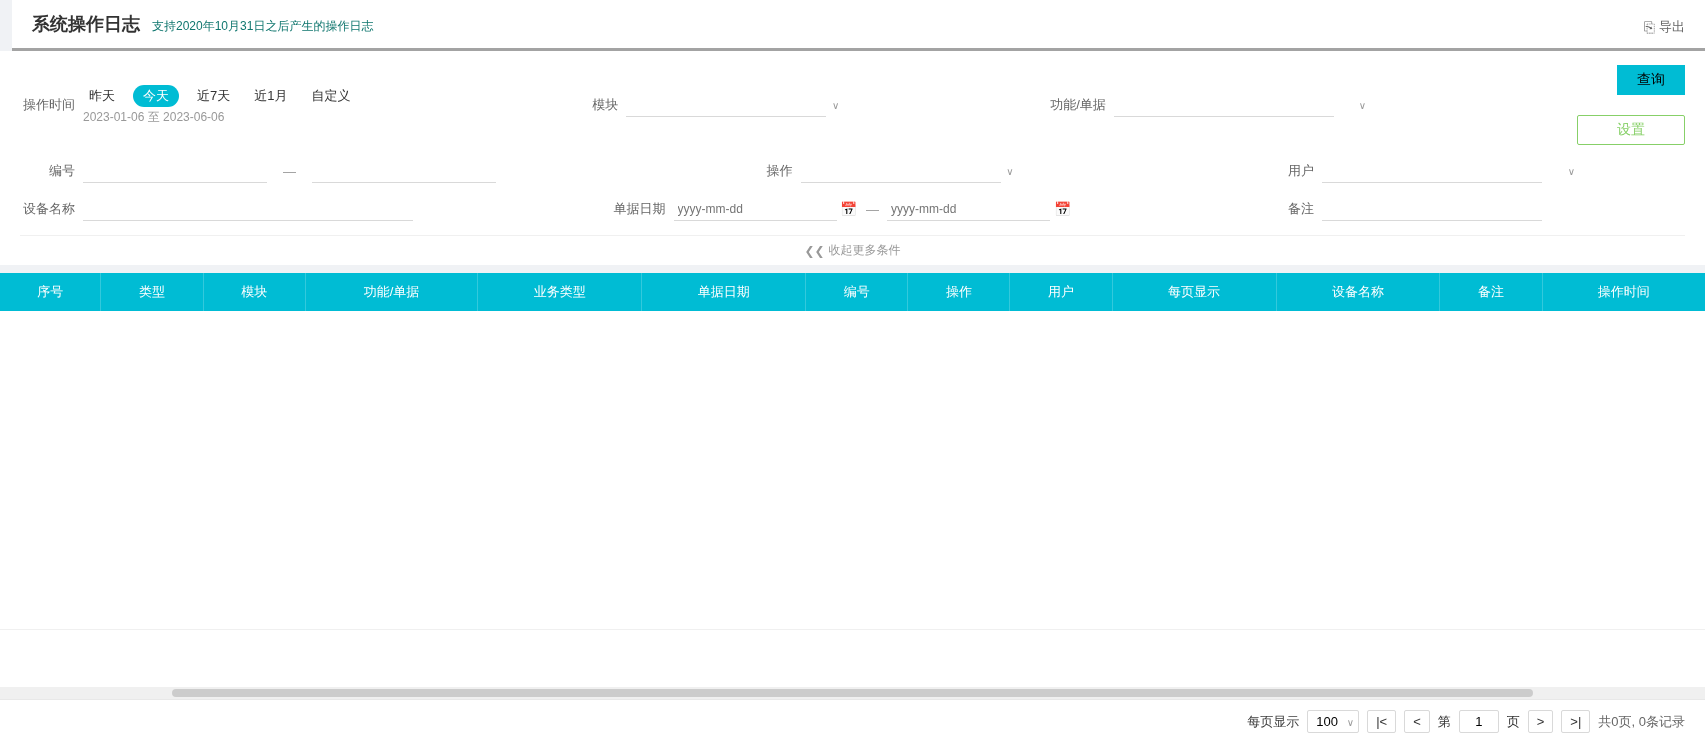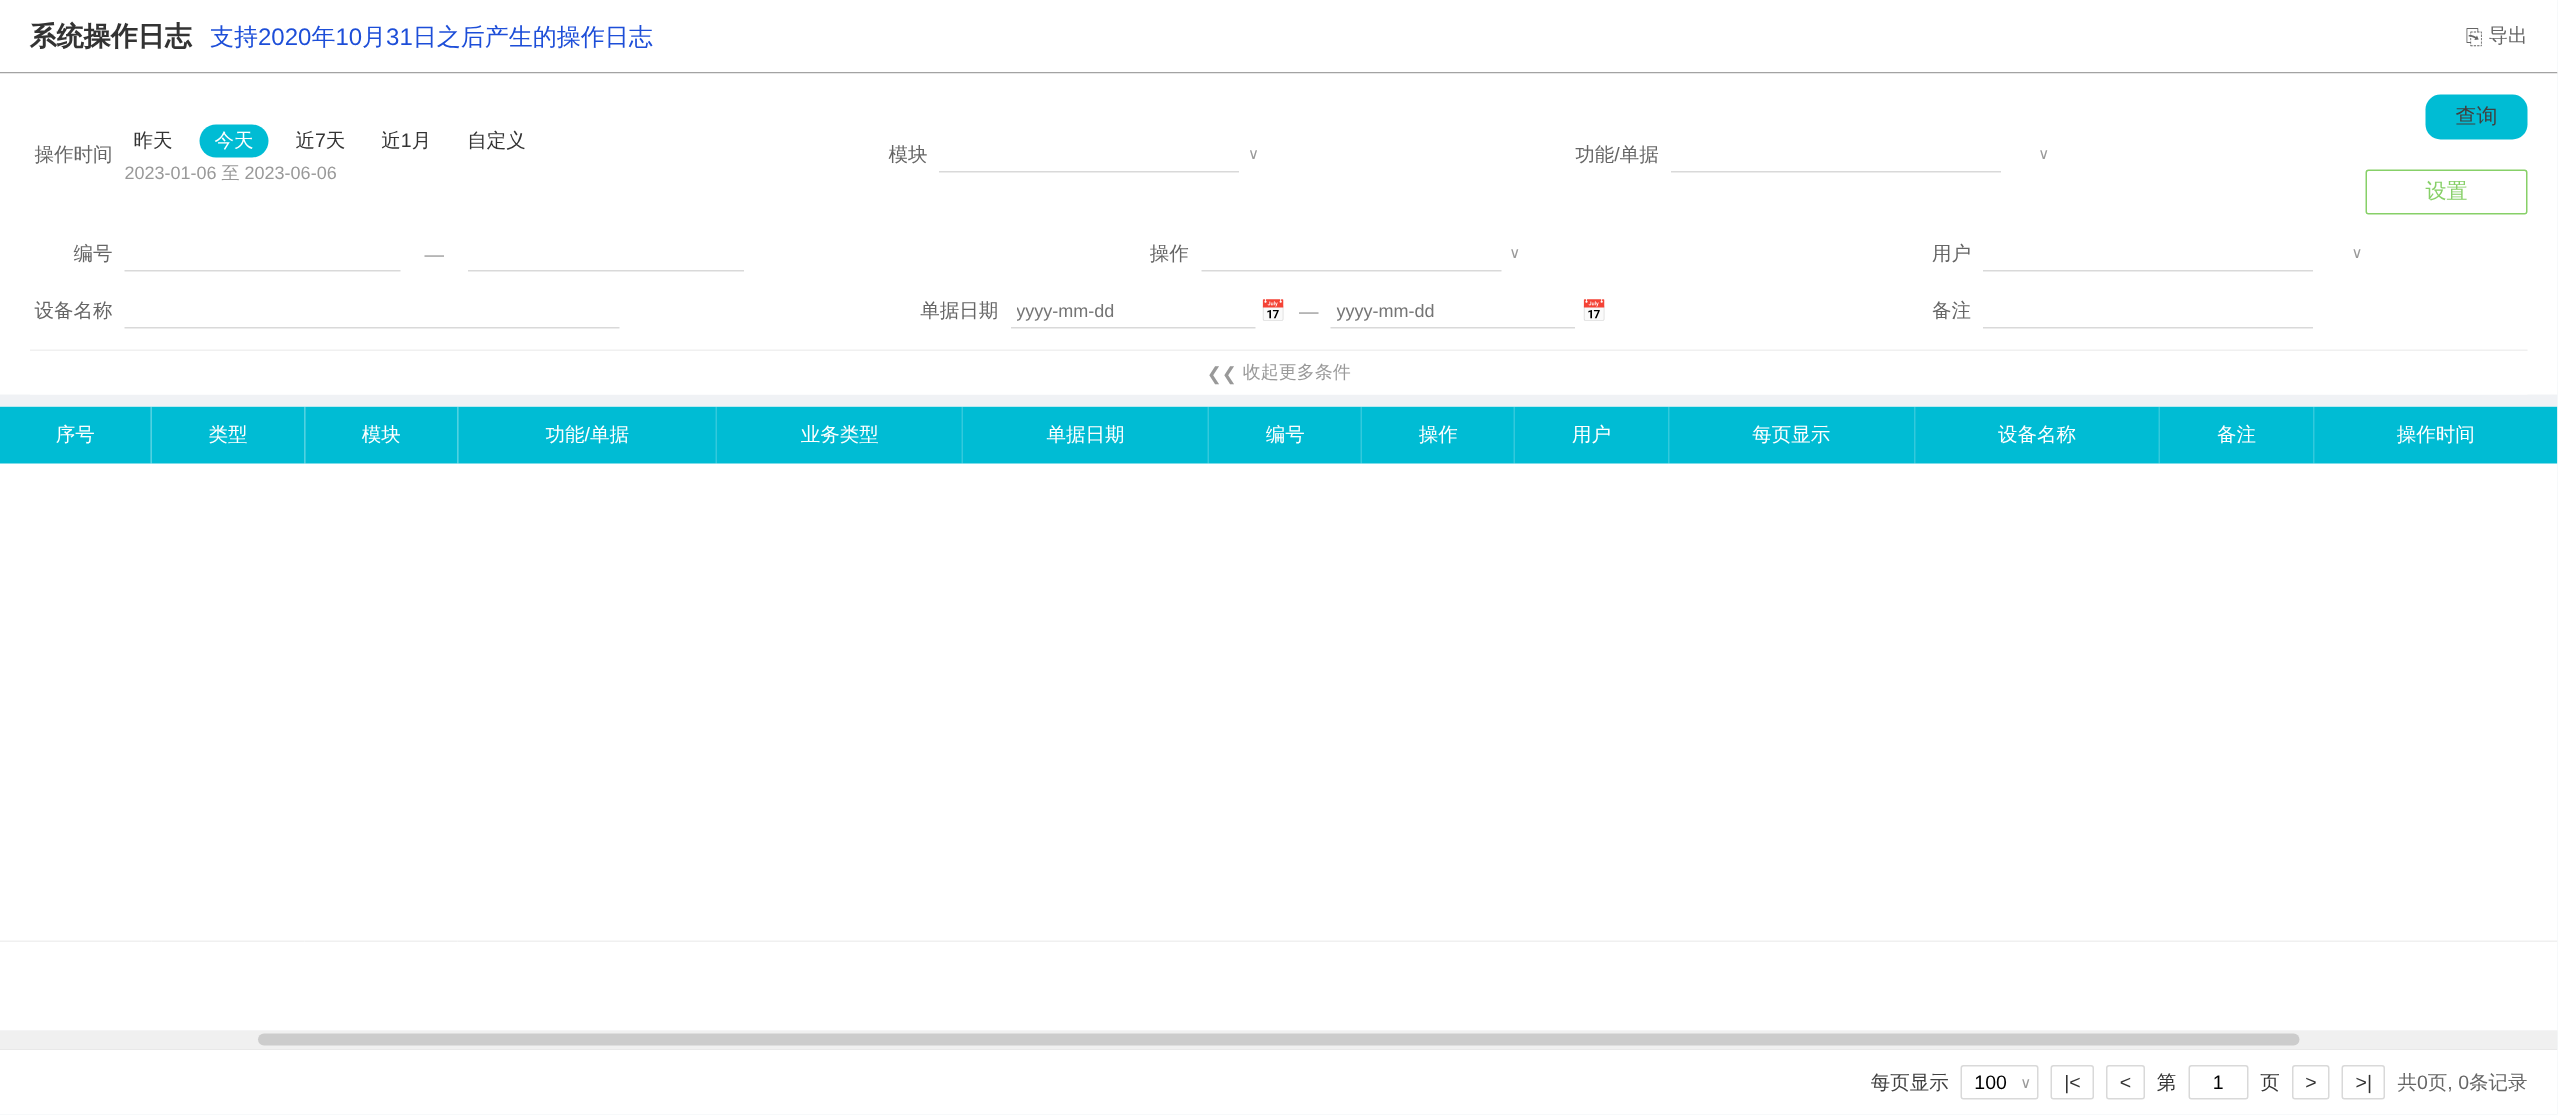--- a/index.html
+++ b/index.html
@@ -1,42 +1,42 @@
 <!DOCTYPE html>
 <html><head>
   <meta charset="utf-8">
   <style>
     * { box-sizing: border-box; margin: 0; padding: 0; }
     body { font-family: 'Microsoft YaHei', Arial, sans-serif; font-size: 13px; background: #f0f2f5; color: #333; }
     
     .page-wrapper { width: 1705px; min-height: 743px; background: #f0f2f5; display: flex; flex-direction: column; }
     
     
-    .page-header { background: #fff; padding: 12px 20px; display: flex; align-items: center; justify-content: space-between; border-bottom: 1px solid #a3a3a3; }
+    .page-header { background: #fff; padding: 12px 20px; display: flex; align-items: flex-end; justify-content: space-between; border-bottom: 3px solid #a3a3a3; margin-left: 12px; }
     .header-left { display: flex; align-items: baseline; gap: 12px; }
     .page-title { font-size: 18px; font-weight: bold; color: #333; }
-    .page-subtitle { font-size: 16px; color: #1d4ed8; }
+    .page-subtitle { font-size: 12px; color: #0f766e; }
     .export-btn { display: flex; align-items: center; gap: 4px; color: #666; font-size: 13px; cursor: pointer; border: none; background: none; }
     .export-icon { font-size: 14px; }
     .time-btn { border: none; background: none; font-size: 13px; color: #1890ff; cursor: pointer; padding: 2px 6px; border-radius: 12px; }
     .time-btn.active { background: #00bcd4; color: #fff; border-radius: 12px; padding: 2px 10px; }
     .time-btn:not(.active) { color: #333; }
 
     
     .filter-select { border: none; border-bottom: 1px solid #d9d9d9; padding: 4px 24px 4px 4px; font-size: 13px; color: #333; min-width: 200px; background: transparent; appearance: none; cursor: pointer; outline: none; position: relative; }
     .select-wrapper { position: relative; display: inline-block; }
     .select-wrapper::after { content: ''; position: absolute; right: 8px; top: 50%; transform: translateY(-50%); }
     .chevron-down { position: absolute; right: 4px; top: 50%; transform: translateY(-50%); color: #999; font-size: 10px; pointer-events: none; }
     .filter-input { border: none; border-bottom: 1px solid #d9d9d9; padding: 4px; font-size: 13px; color: #333; min-width: 160px; background: transparent; outline: none; }
     
     
     .range-divider { color: #999; margin: 0 8px; }
 
     
-    .btn-query { background: #00bcd4; color: #404040; border: none; padding: 6px 20px; border-radius: 10px; font-size: 14px; cursor: pointer; font-weight: 500; margin-left: 40px; }
+    .btn-query { background: #00bcd4; color: #000000; border: none; padding: 6px 20px; border-radius: 0; font-size: 14px; cursor: pointer; font-weight: 500; margin-left: 40px; }
     .btn-settings { background: #fff; color: #87d068; border: 1px solid #87d068; padding: 5px 20px; border-radius: 2px; font-size: 14px; cursor: pointer; font-weight: 500; margin-top: 16px; }
     .btn-group { display: flex; flex-direction: column; gap: 4px; margin-left: auto; }
 
     
     .collapse-bar { background: #fff; text-align: center; padding: 6px; border-top: 1px solid #f0f0f0; }
     .collapse-btn { border: none; background: none; color: #999; font-size: 12px; cursor: pointer; display: flex; align-items: center; gap: 4px; margin: 0 auto; }
     .collapse-btn .arrow { font-size: 12px; }
 
     
     .table-wrapper { flex: 1; overflow-x: auto; background: #fff; margin-top: 8px; }

